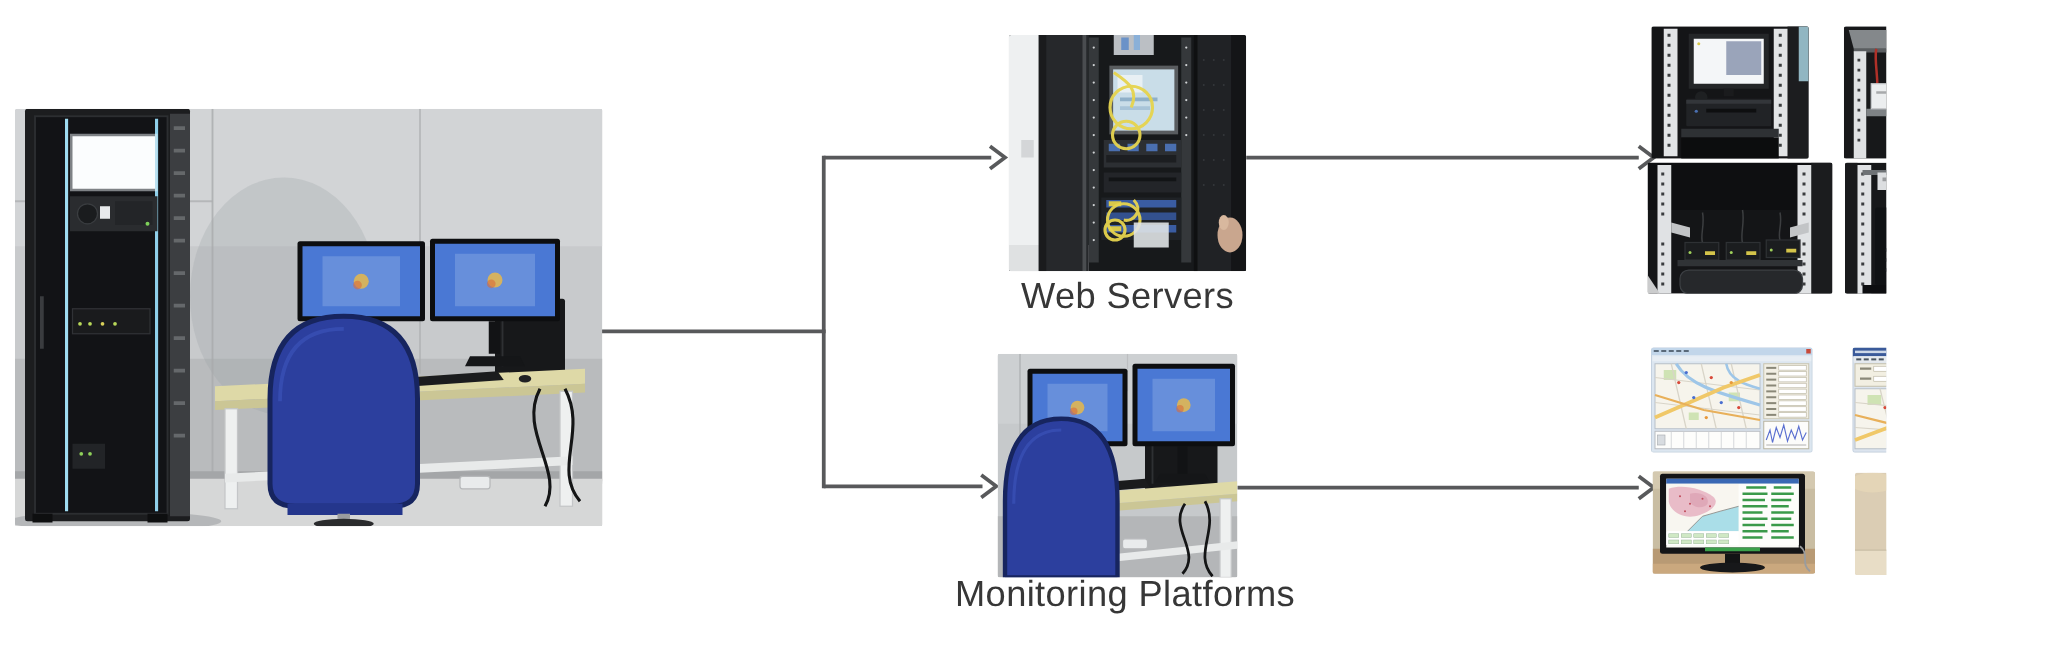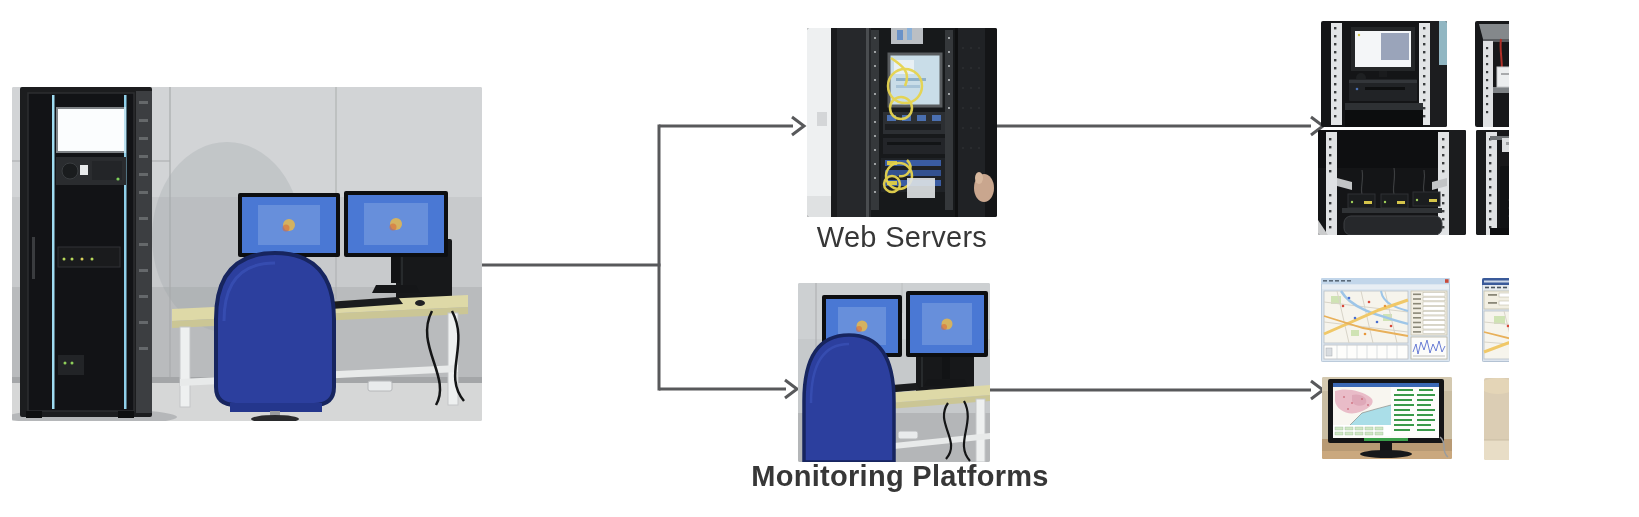--- a/index.html
+++ b/index.html
@@ -251,21 +251,21 @@
       <rect x="178" y="116" width="9" height="63" fill="#eef0f0" stroke="#c4c6c8" stroke-width="1"></rect>
       <polygon points="96,160 192,150 192,156 96,166" fill="#e8eaea"></polygon>
       <path d="M150 120 C 136 140, 164 158, 148 176" stroke="#141516" stroke-width="2.2" fill="none"></path>
       <path d="M166 118 C 178 140, 156 160, 172 178" stroke="#141516" stroke-width="2.2" fill="none"></path>
       <rect x="100" y="148" width="20" height="8" rx="2" fill="#e9ebec" stroke="#b6b8ba"></rect>
       <path d="M6 118 Q6 52 51 52 Q96 52 96 118 L96 179 L6 179 Z" fill="#2c3f9e" stroke="#17255f" stroke-width="3.5"></path>
       <path d="M13 120 Q13 61 51 61" stroke="#3a52b8" stroke-width="2.5" fill="none" opacity="0.7"></path>
     </svg>
   </div>
 
-  <div class="caption" style="left:744px;top:461px;width:312px;font-weight:bold;">Monitoring Platforms</div>
+  <div class="caption" style="left:744px;top:461px;width:312px;">Monitoring Platforms</div>
 
   <div class="photo" style="left:1321px;top:21px;width:126px;height:106px;" title="rack bay with console monitor and desktop computer">
     <svg width="126" height="106" viewBox="0 0 126 106">
       <rect width="126" height="106" fill="#141517"></rect>
       <rect x="109" y="0" width="17" height="106" fill="#1c1d1f"></rect>
       <rect x="118" y="0" width="8" height="44" fill="#9ec8d4" opacity="0.9"></rect>
       <g>
         <rect x="10" y="2" width="11" height="102" fill="#e2e4e6"></rect>
         <rect x="98" y="2" width="11" height="102" fill="#e2e4e6"></rect>
         <g fill="#3a3c3e">

